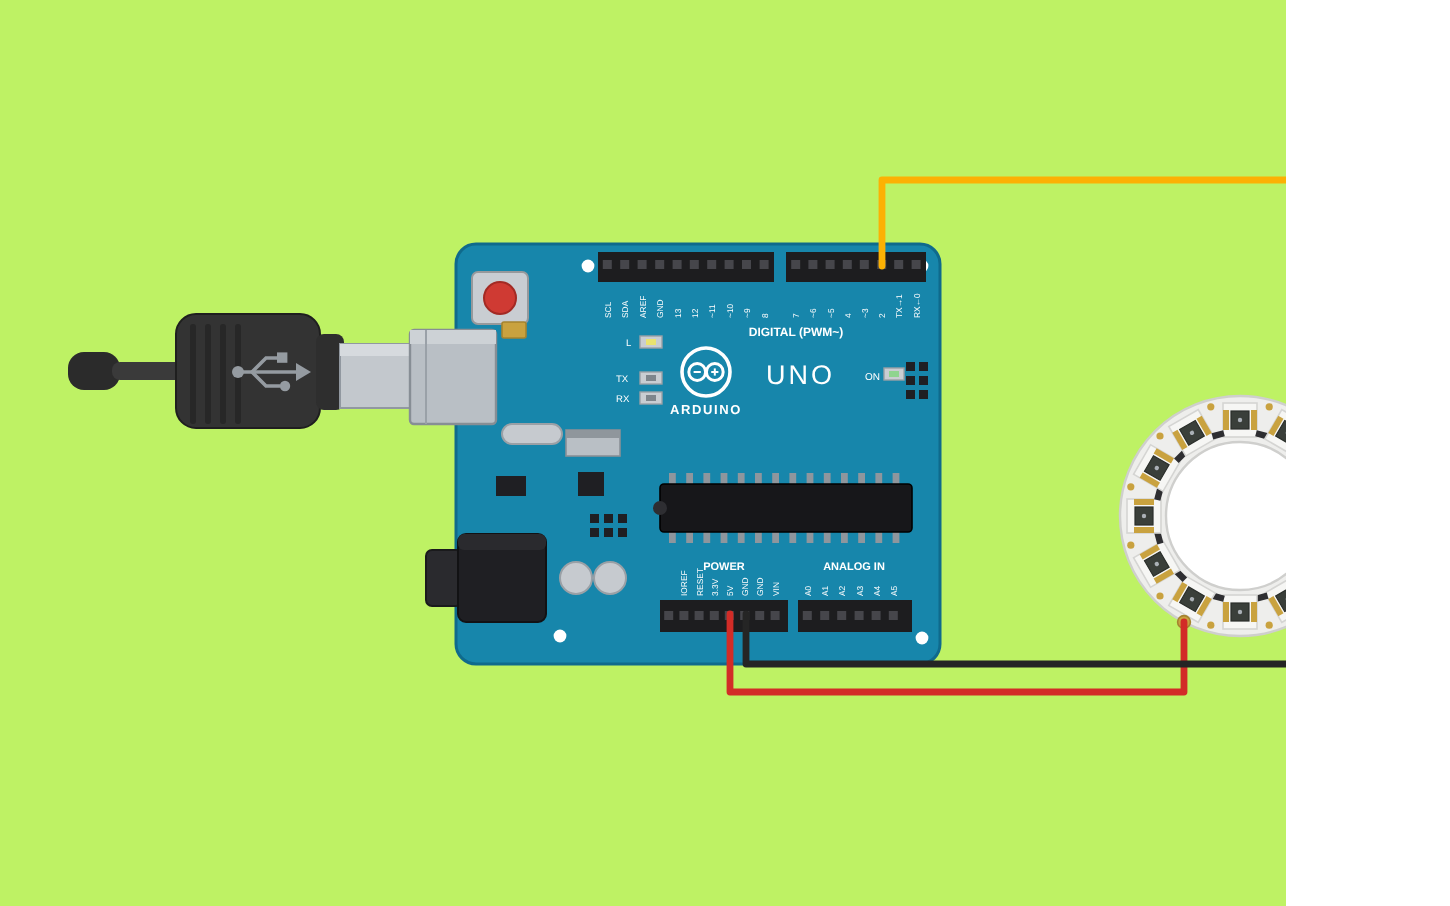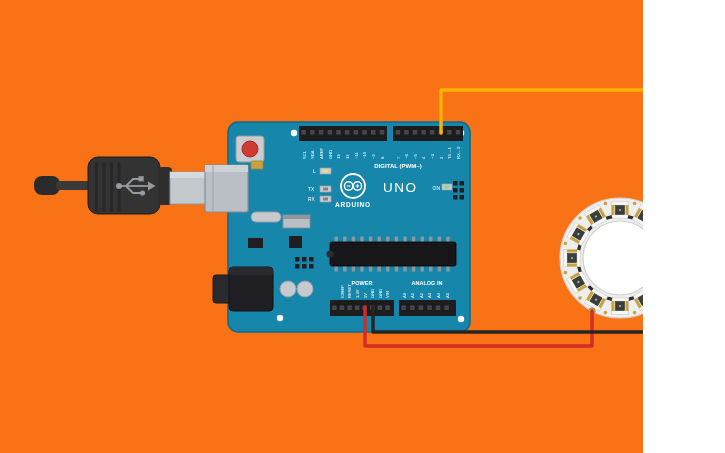--- a/index.html
+++ b/index.html
@@ -1,16 +1,16 @@
 <!DOCTYPE html>
 <html><head>
 <meta charset="utf-8">
 <style>
   html,body{margin:0;padding:0;background:#ffffff;}
-  .canvas{position:relative;width:643px;height:453px;background:#f97316;overflow:hidden;}
+  .canvas{position:relative;width:643px;height:453px;background:#bef264;overflow:hidden;}
   svg{display:block;}
   svg text{font-family:"Liberation Sans",sans-serif;fill:#ffffff;}
 </style>
 </head>
 <body>
 
 <div class="canvas">
 <svg width="725" height="453" viewBox="0 0 725 453">
 
   <g id="usb-cable">

